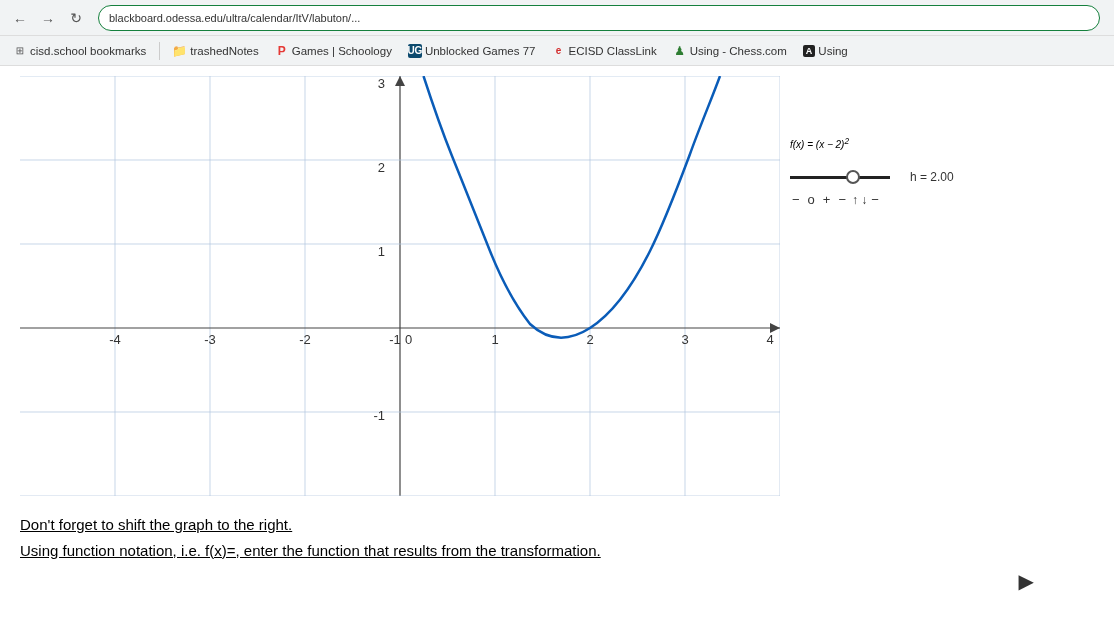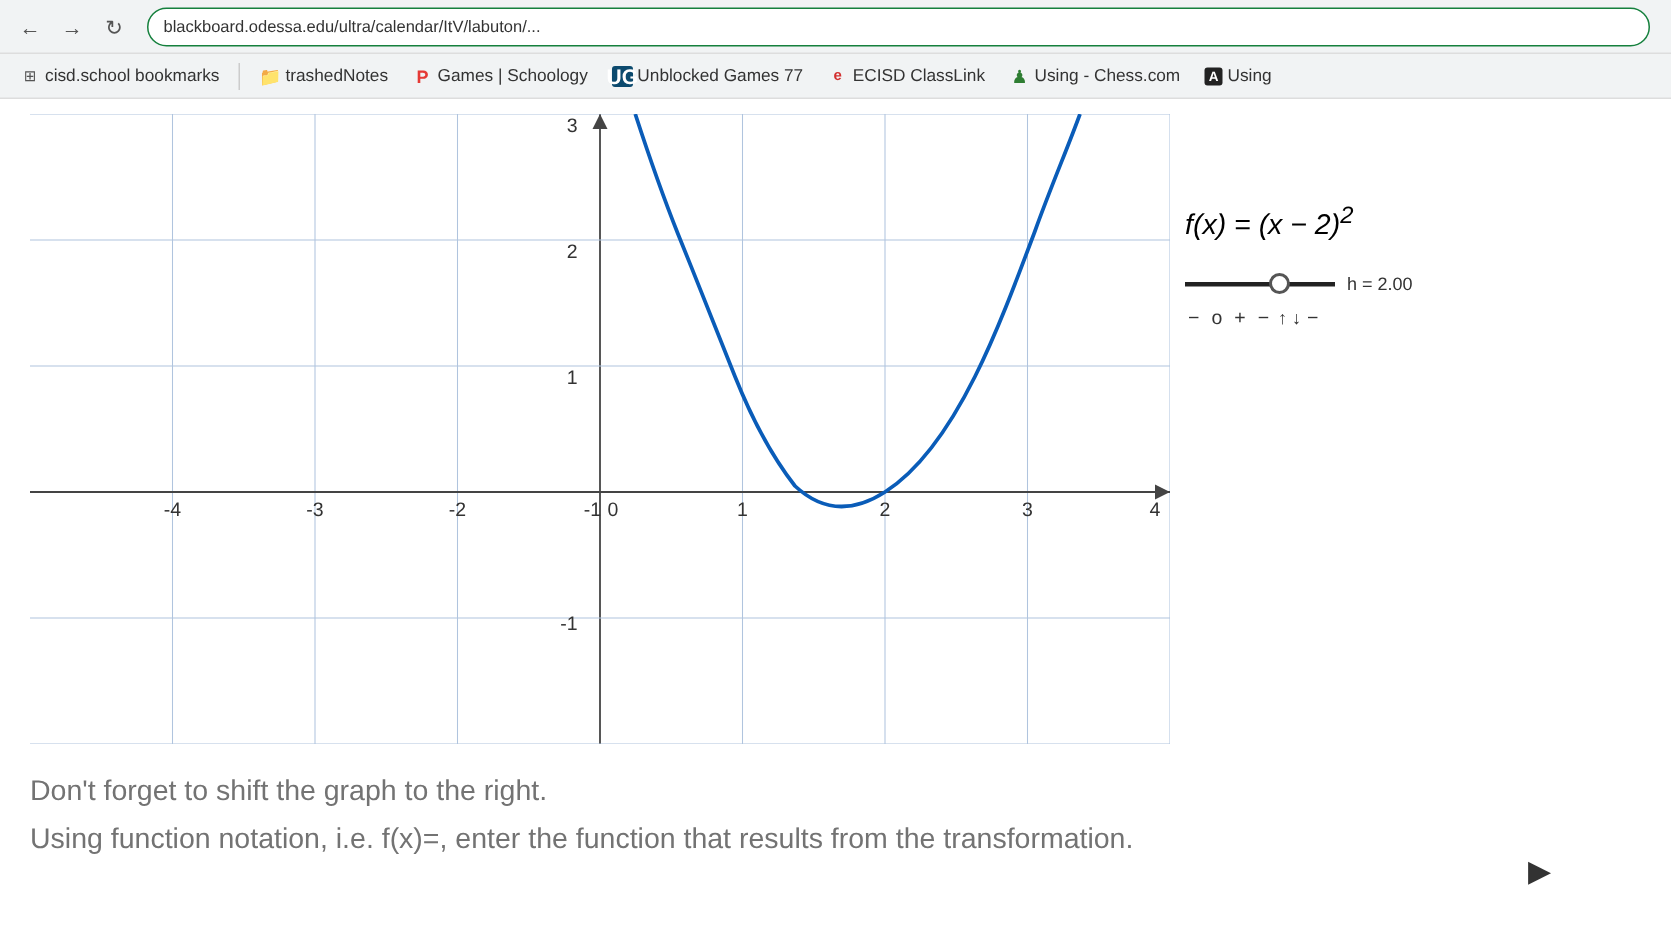--- a/index.html
+++ b/index.html
@@ -125,21 +125,21 @@
     .right-panel {
       display: flex;
       flex-direction: column;
       gap: 8px;
       padding-top: 60px;
     }
 
     .slider-row {
       display: flex;
       align-items: center;
-      gap: 8px;
+      gap: 20px;
       margin-top: 4px;
     }
     .slider-line {
       width: 100px;
       height: 3px;
       background: #222;
       position: relative;
     }
     .slider-knob {
       width: 14px;
@@ -164,23 +164,24 @@
       color: #333;
     }
     .ctrl-btn {
       cursor: pointer;
       font-size: 13px;
       padding: 0 2px;
     }
 
     
     .instruction-text {
-      font-size: 19px;
-      color: #737373;
+      font-size: 15px;
+      color: #000000;
       line-height: 1.7;
+      text-decoration: underline;
     }
   </style>
 </head>
 <body>
 
 <div class="browser-bar">
   <button class="nav-btn">←</button>
   <button class="nav-btn">→</button>
   <button class="nav-btn">↻</button>
   <div class="address-bar">
@@ -196,21 +197,21 @@
   <div class="divider"></div>
   <div class="bookmark-item">
     <span class="bookmark-icon fav-folder">📁</span>
     <span>trashedNotes</span>
   </div>
   <div class="bookmark-item">
     <span class="bookmark-icon fav-p">P</span>
     <span>Games | Schoology</span>
   </div>
   <div class="bookmark-item">
-    <span class="bookmark-icon" style="font-size:14px; background:#0c4a6e; color:#fff; padding:1px 3px; border-radius:2px; font-weight:bold;">UG</span>
+    <span class="bookmark-icon" style="font-size:10px; background:#0c4a6e; color:#fff; padding:1px 3px; border-radius:2px; font-weight:bold;">UG</span>
     <span>Unblocked Games 77</span>
   </div>
   <div class="bookmark-item">
     <span class="bookmark-icon" style="font-size:10px; color:#d32f2f; font-weight:bold;">e</span>
     <span>ECISD ClassLink</span>
   </div>
   <div class="bookmark-item">
     <span class="bookmark-icon" style="color:#2e7d32;">♟</span>
     <span>Using - Chess.com</span>
   </div>
@@ -273,21 +274,21 @@
           C 595,236 615,205 630,175
           C 645,145 658,110 670,78
           C 680,50 692,22 700,0
         " fill="none" stroke="#0a5cb8" stroke-width="2.5"></path>
 
       </svg>
     </div>
 
     <div class="right-panel">
 
-      <div style="font-size:19px; margin-bottom:8px;">
+      <div style="font-size:10px; margin-bottom:8px;">
         <span style="font-style:italic;">f(x) = (x − 2)<sup>2</sup></span>
       </div>
 
       <div class="slider-row">
         <div class="slider-line">
           <div class="slider-knob"></div>
         </div>
         <span class="h-value">h = 2.00</span>
       </div>
 

